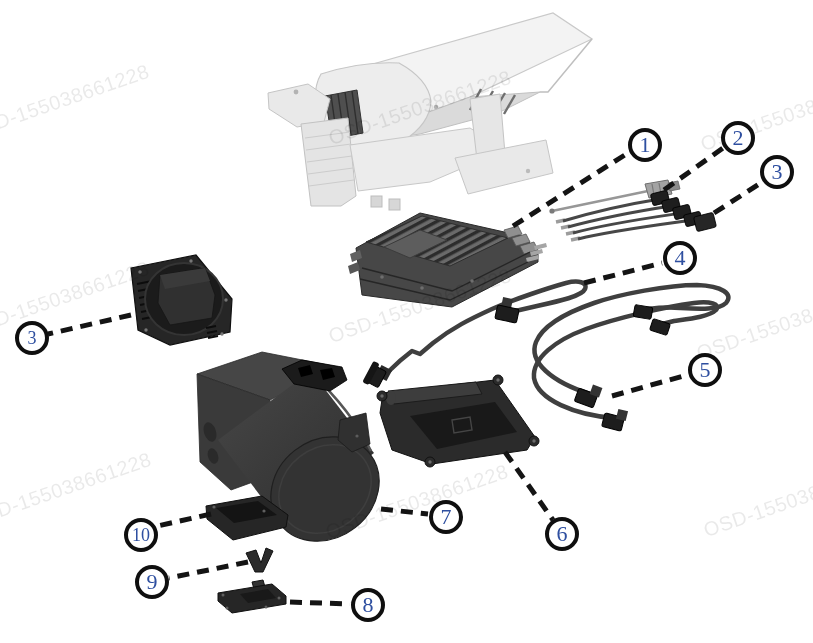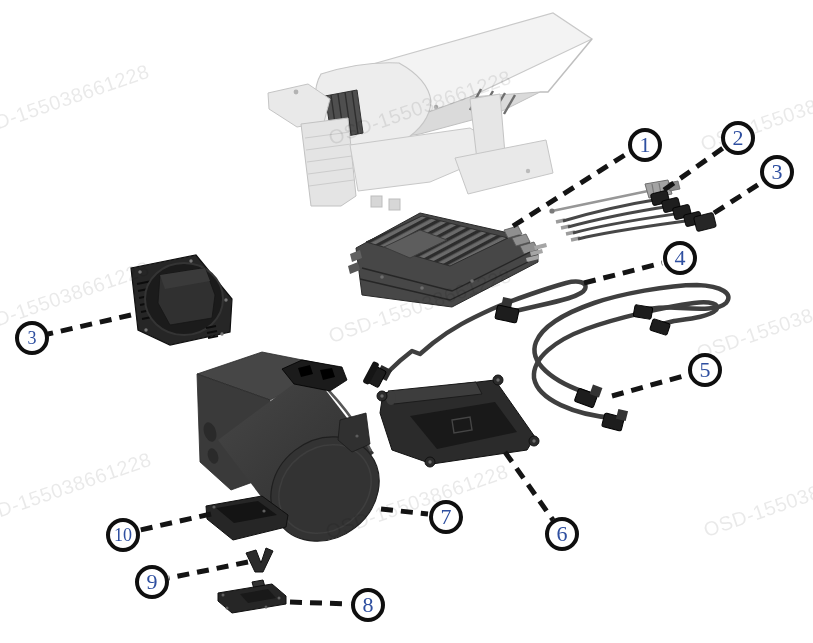--- a/index.html
+++ b/index.html
@@ -265,16 +265,16 @@
 
 <div class="callout" style="left:628px;top:128px">1</div>
 <div class="callout" style="left:721px;top:121px">2</div>
 <div class="callout" style="left:760px;top:155px">3</div>
 <div class="callout" style="left:663px;top:241px">4</div>
 <div class="callout" style="left:688px;top:353px">5</div>
 <div class="callout" style="left:545px;top:517px">6</div>
 <div class="callout" style="left:429px;top:500px">7</div>
 <div class="callout" style="left:351px;top:588px">8</div>
 <div class="callout" style="left:135px;top:565px">9</div>
-<div class="callout two" style="left:106px;top:518px">10</div>
+<div class="callout two" style="left:124px;top:518px">10</div>
 <div class="callout two" style="left:15px;top:321px">3</div>
 
 </div>
 
 </body></html>

